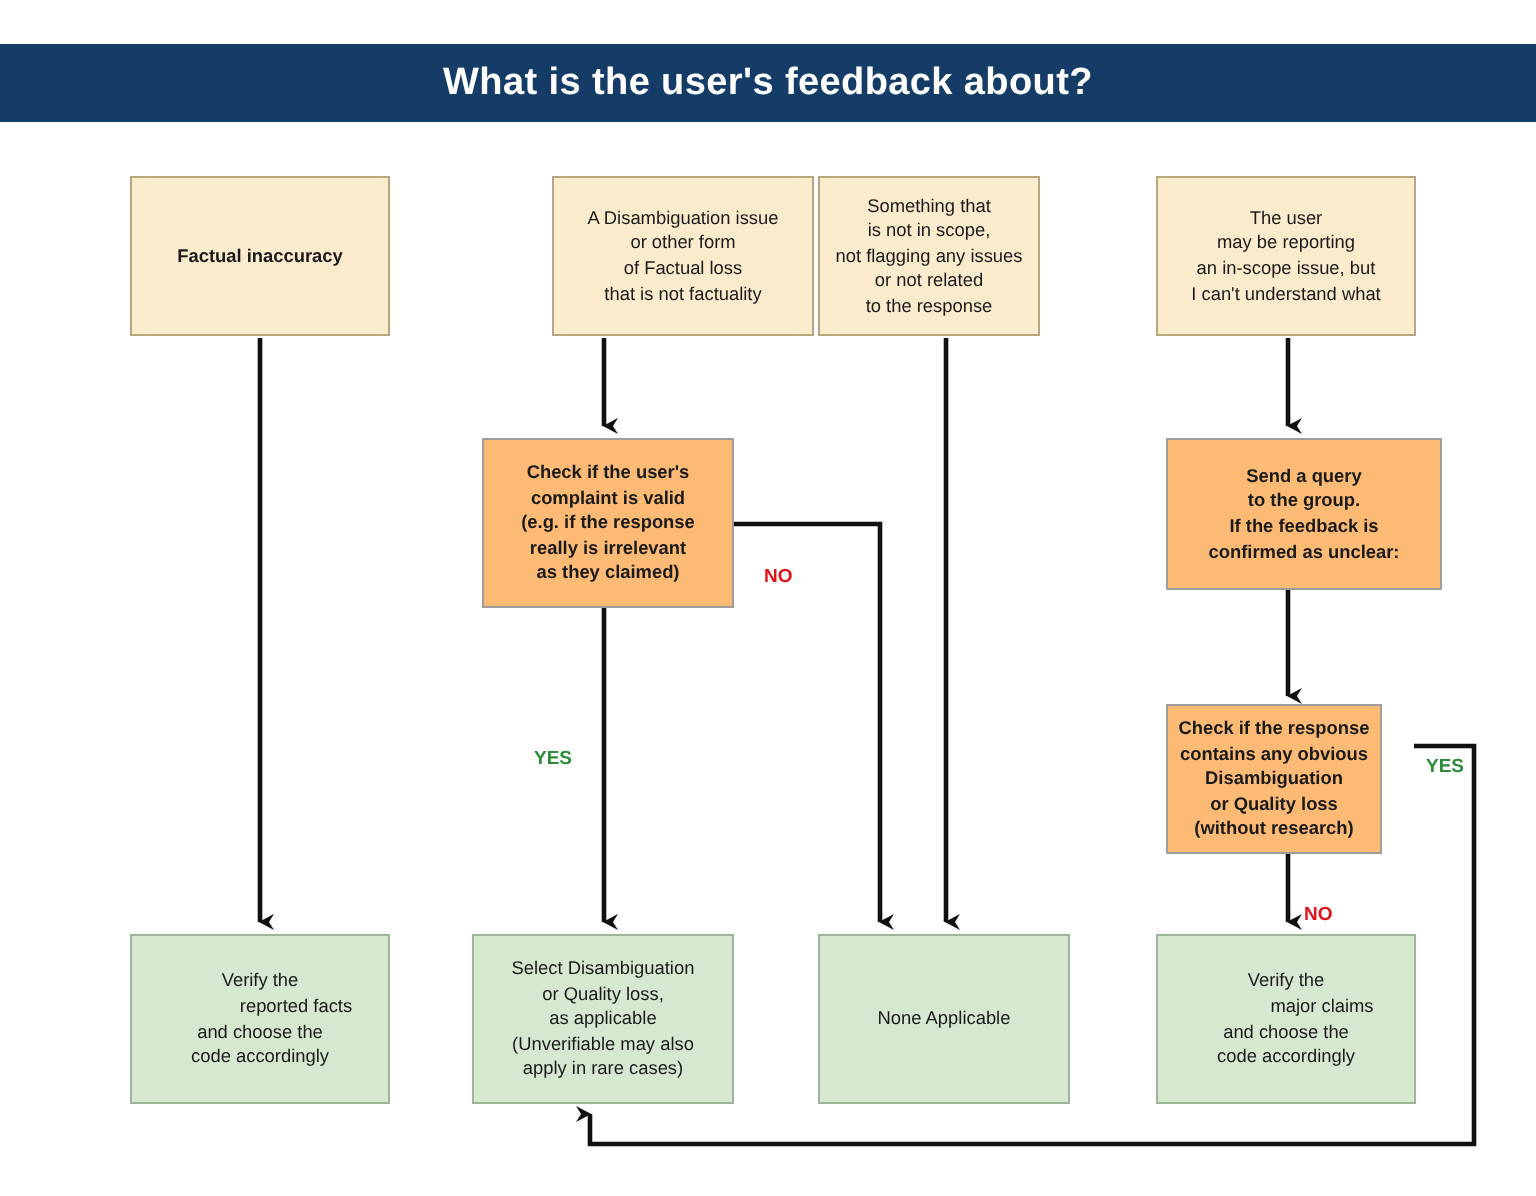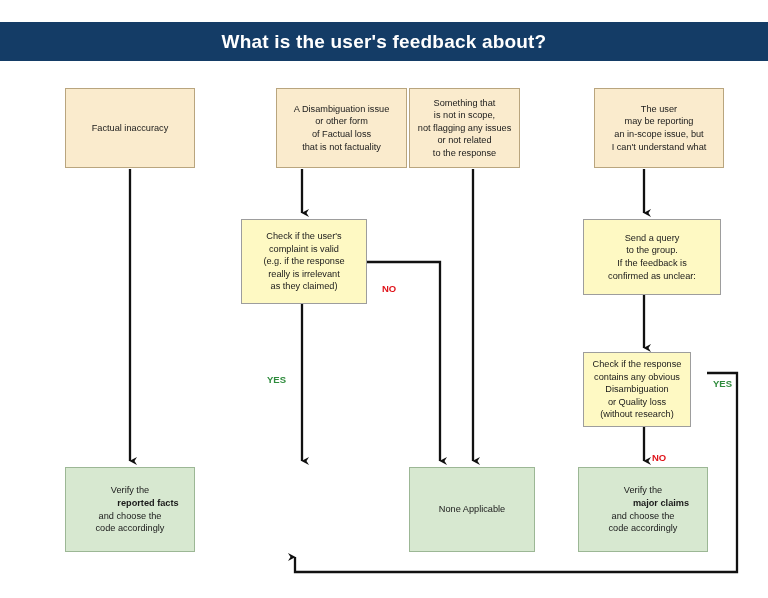--- a/index.html
+++ b/index.html
@@ -54,24 +54,24 @@
     align-items: center;
     justify-content: center;
     text-align: center;
     font-size: 9.2px;
     line-height: 12.6px;
     color: #1a1a1a;
     font-family: "Liberation Sans", sans-serif;
     padding: 2px 4px;
   }
   .node-input { background: #FAEBCD; border-color: #b9a57e; }
-  .node-process { background: #fef9c3; border-color: #9d9d9d; }
+  .node-process { background: #fdba74; border-color: #9d9d9d; font-weight: bold; }
   .node-outcome { background: #D7E8D0; border-color: #9cb795; }
   .node .txt { width: 100%; }
-  .node .txt b { font-weight: bold; padding-left: 36px; }
+  .node .txt b { font-weight: normal; padding-left: 36px; }
   .edge-label {
     position: absolute;
     font-size: 9.5px;
     font-weight: bold;
     font-family: "Liberation Sans", sans-serif;
     white-space: nowrap;
     margin-top: 20px;
   }
   .lbl-yes { color: #2E8B3C; text-align: right; }
   .lbl-no  { color: #E0131A; }
@@ -110,21 +110,21 @@
       <path d="M644,169 L644,213" marker-end="url(#arrowhead)"></path>
 
       <path d="M644,295 L644,348" marker-end="url(#arrowhead)"></path>
 
       <path d="M644,427 L644,461" marker-end="url(#arrowhead)"></path>
 
       <path d="M707,373 L737,373 L737,572 L295,572 L295,557" marker-end="url(#arrowhead-up)"></path>
     </g>
   </svg>
 
-  <div class="node node-input" style="left:65px; top:88px; width:130px; height:80px;">
+  <div class="node node-input" style="left:65px; top:88px; width:130px; height:80px;font-weight:bold;">
     <div class="txt">
         <div>Factual inaccuracy</div>
       </div>
   </div>
 
   <div class="node node-input" style="left:236px; top:88px; width:131px; height:80px;margin-left:40px;">
     <div class="txt">
         <div>A Disambiguation issue</div>
         <div>or other form</div>
         <div>of Factual loss</div>
@@ -135,21 +135,21 @@
   <div class="node node-input" style="left:409px; top:88px; width:111px; height:80px;">
     <div class="txt">
         <div>Something that</div>
         <div>is not in scope,</div>
         <div>not flagging any issues</div>
         <div>or not related</div>
         <div>to the response</div>
       </div>
   </div>
 
-  <div class="node node-input" style="left:578px; top:88px; width:130px; height:80px;margin-left:16px;">
+  <div class="node node-input" style="left:578px; top:88px; width:130px; height:80px;">
     <div class="txt">
         <div>The user</div>
         <div>may be reporting</div>
         <div>an in-scope issue, but</div>
         <div>I can't understand what</div>
       </div>
   </div>
 
   <div class="node node-process" style="left:241px; top:219px; width:126px; height:85px;">
     <div class="txt">
@@ -182,20 +182,29 @@
 
   <div class="node node-outcome" style="left:65px; top:467px; width:130px; height:85px;">
     <div class="txt">
         <div>Verify the</div>
         <div><b>reported facts</b></div>
         <div>and choose the</div>
         <div>code accordingly</div>
       </div>
   </div>
 
+  <div class="node node-outcome" style="left:236px; top:467px; width:131px; height:85px;">
+    <div class="txt">
+        <div>Select Disambiguation</div>
+        <div>or Quality loss,</div>
+        <div>as applicable</div>
+        <div>(Unverifiable may also</div>
+        <div>apply in rare cases)</div>
+      </div>
+  </div>
 
   <div class="node node-outcome" style="left:409px; top:467px; width:126px; height:85px;">
     <div class="txt">
         <div>None Applicable</div>
       </div>
   </div>
 
   <div class="node node-outcome" style="left:578px; top:467px; width:130px; height:85px;">
     <div class="txt">
         <div>Verify the</div>

